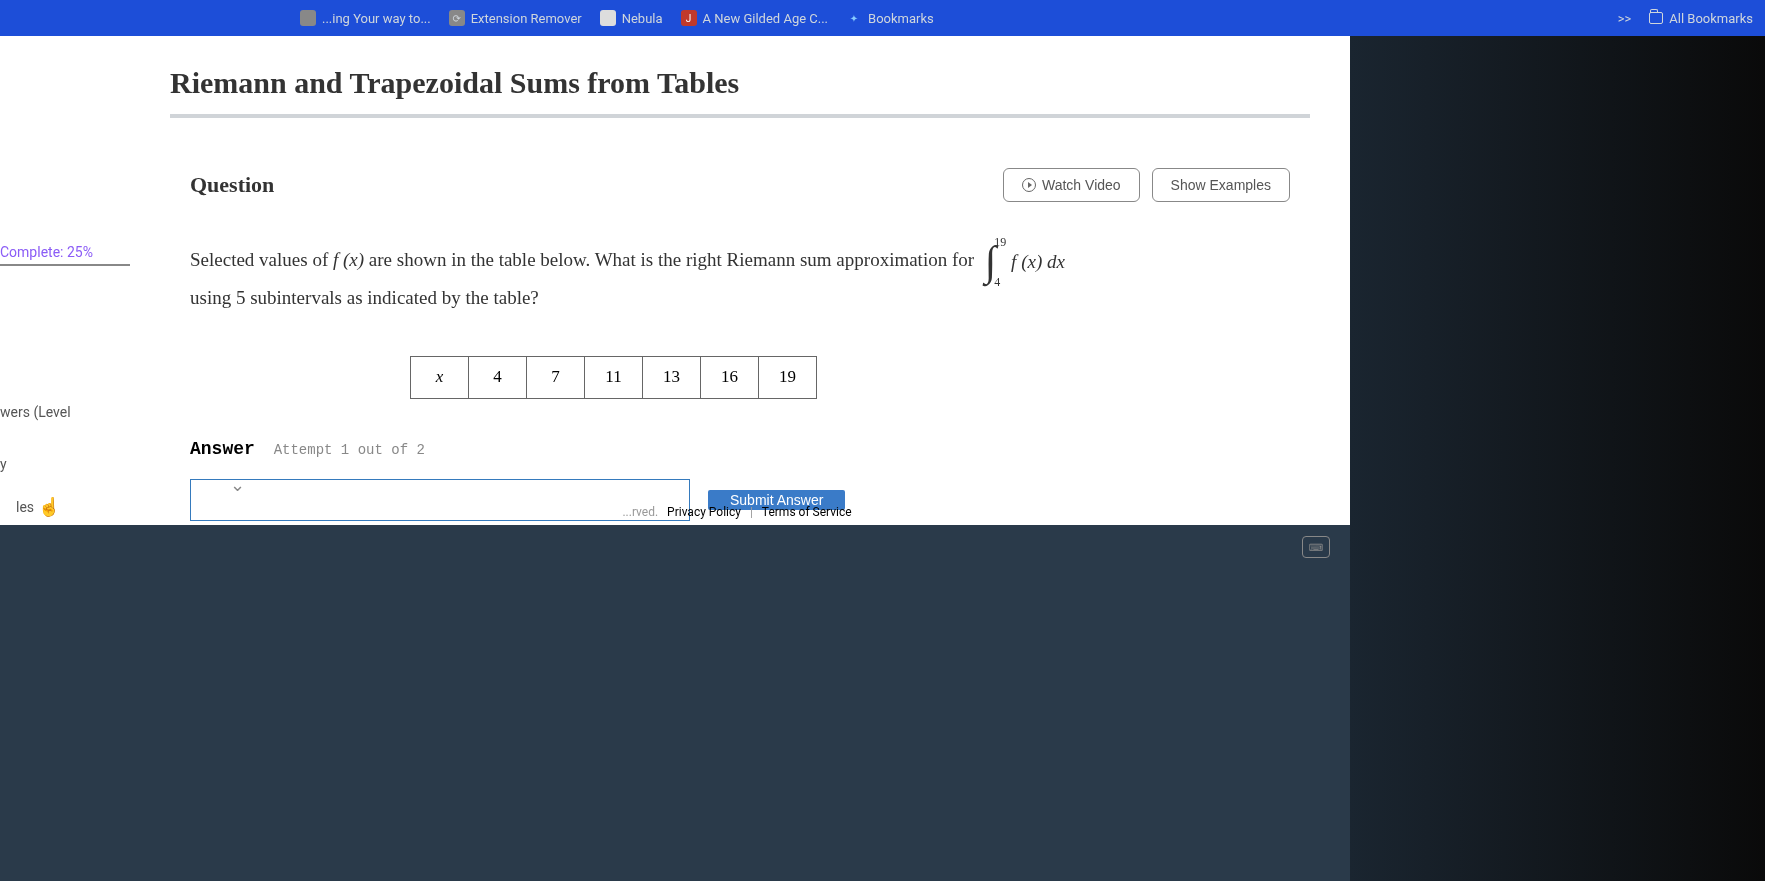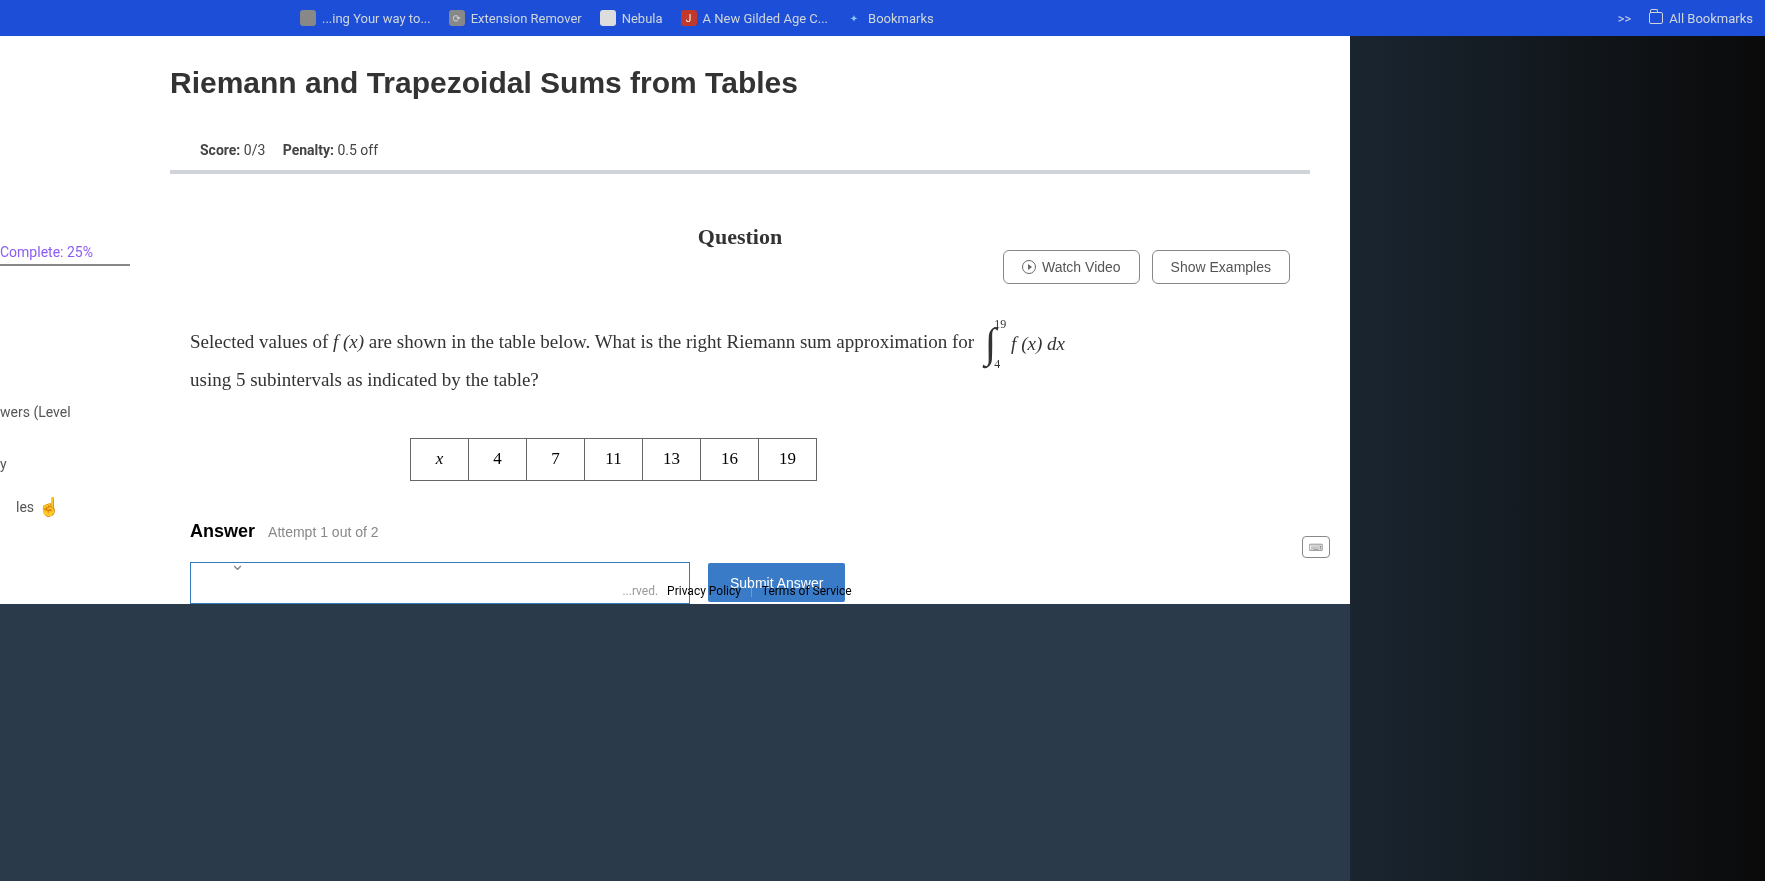--- a/index.html
+++ b/index.html
@@ -69,45 +69,44 @@
   }
   .sidebar-fragment .s-cursor {
     display:flex; align-items:center; gap:4px;margin-left:16px;
   }
   .main {
     flex:1;
     padding: 30px 40px 0 40px;
     position:relative;
   }
   .page-title {
-    font-family: Liberation Sans, sans-serif;
+    font-family: Liberation Serif, serif;
     font-size: 30px;
     font-weight:700;
     color:#333;
-    margin-bottom: 42px;
+    margin-bottom: 14px;
   }
   .score-row {
     font-size:14px;
     color:#444;
     margin-left:30px;
     margin-bottom:12px;
   }
   .score-row b { font-weight:700; }
   .progress-bar {
     height:4px;
     background:#d0d4d8;
     width:100%;
     margin-bottom:50px;
   }
   .question-head {
     display:flex;
     align-items:center;
     margin-bottom:40px;
     padding:0 20px;
-    flex-direction:column;
   }
   .question-label {
     font-family: Georgia, serif;
     font-size:22px;
     font-weight:700;
     color:#333;
   }
   .head-buttons {
     margin-left:auto;
     display:flex;
@@ -162,21 +161,21 @@
     text-align:center;
     font-family:Georgia,serif;
     font-size:17px;
     font-weight:400;
   }
   .data-table th { font-weight:400; font-style:italic;}
   .answer-row {
     padding:0 20px;
     margin-top:30px;
   }
-  .answer-label { font-family:Liberation Sans, sans-serif; font-size:18px; }
+  .answer-label { font-family:Liberation Mono, monospace; font-size:18px; }
   .answer-label b { font-weight:700; }
   .attempt { color:#888; font-size:14px; margin-left:8px;}
   .input-row {
     display:flex;
     align-items:stretch;
     gap:18px;
     margin-top:20px;
   }
   .answer-input {
     width:500px;
@@ -187,21 +186,21 @@
     outline:none;
   }
   .btn-submit {
     background:#3a7bc8;
     color:#fff;
     border:none;
     padding:0 22px;
     font-size:14px;
     cursor:pointer;
     border-radius:2px;
-    height:39px;
+    height:20px;
     align-self:center;
   }
   .kb-chip {
     position:absolute;
     right:20px;
     top:500px;
     width:28px;height:22px;
     border:1.5px solid #888;
     border-radius:4px;
     display:flex;align-items:center;justify-content:center;
@@ -273,27 +272,20 @@
     <div style="height:8px"></div>
     <div class="s-item s-cursor">
       <span>les</span>
       <span style="font-size:18px;">☝</span>
     </div>
   </div>
 
   <div class="main">
     <h1 class="page-title">Riemann and Trapezoidal Sums from Tables</h1>
 
-    <div class="score-row">
-      <b>Score:</b>
-      <span>0/3</span>
-      &nbsp;&nbsp;&nbsp;
-      <b>Penalty:</b>
-      <span>0.5 off</span>
-    </div>
     <div class="progress-bar"></div>
 
     <div class="question-head">
       <div class="question-label">Question</div>
       <div class="head-buttons">
         <button class="btn-outline">
           <span class="play-circ"></span>
           <span>Watch Video</span>
         </button>
         <button class="btn-outline">

